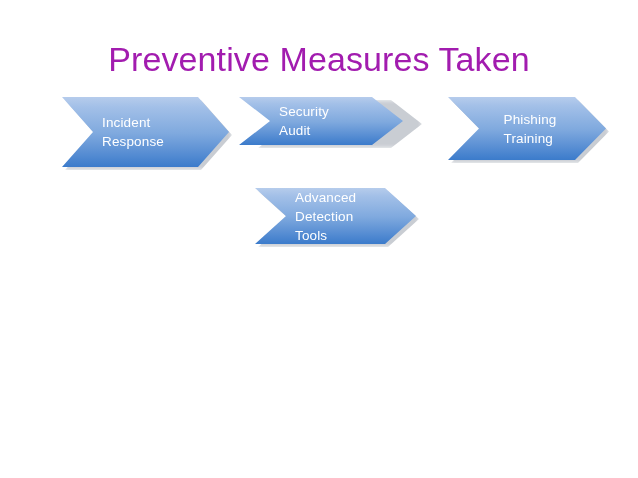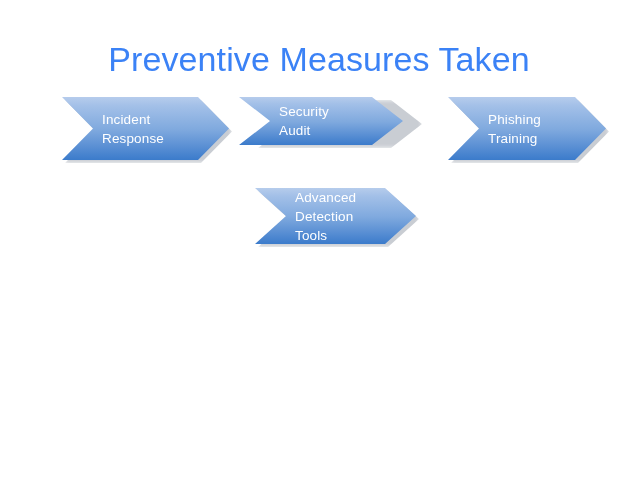--- a/index.html
+++ b/index.html
@@ -24,21 +24,21 @@
   
   #slide-title {
     position: absolute;
     left: 0;
     top: 38px;
     width: 638px;
     text-align: center;
     font-size: 34px;
     line-height: 42px;
     font-weight: 400;
-    color: #3b82f6;
+    color: #a21caf;
     letter-spacing: 0.1px;
     white-space: nowrap;
   }
 
   
   .chevron {
     position: absolute;
     box-sizing: border-box;
     display: flex;
     align-items: center;
@@ -68,31 +68,31 @@
     font-size: 13.5px;
     line-height: 19px;
     color: #ffffff;
     white-space: pre-line;
     font-weight: 400;
     letter-spacing: 0.15px;
   }
 
   
   #chev-incident-response, #sh-incident-response {
-    left: 62px;  top: 97px;  width: 167px; height: 63px;
+    left: 62px;  top: 97px;  width: 167px; height: 70px;
   }
   #sh-incident-response { left: 65px; top: 100px; }
 
   #chev-security-audit, #sh-security-audit {
     left: 239px; top: 97px;  width: 164px; height: 48px;
   }
   #sh-security-audit { left: 258px; top: 100px; }
 
   #chev-phishing-training, #sh-phishing-training {
-    left: 448px; top: 97px;  width: 158px; height: 63px;
+    left: 448px; top: 97px;  width: 158px; height: 63px; justify-content: center;
   }
   #sh-phishing-training { left: 451px; top: 100px; }
 
   
   #chev-advanced-detection-tools, #sh-advanced-detection-tools {
     left: 255px; top: 188px; width: 161px; height: 56px;
   }
   #sh-advanced-detection-tools { left: 258px; top: 191px; }
 </style>
 </head>

